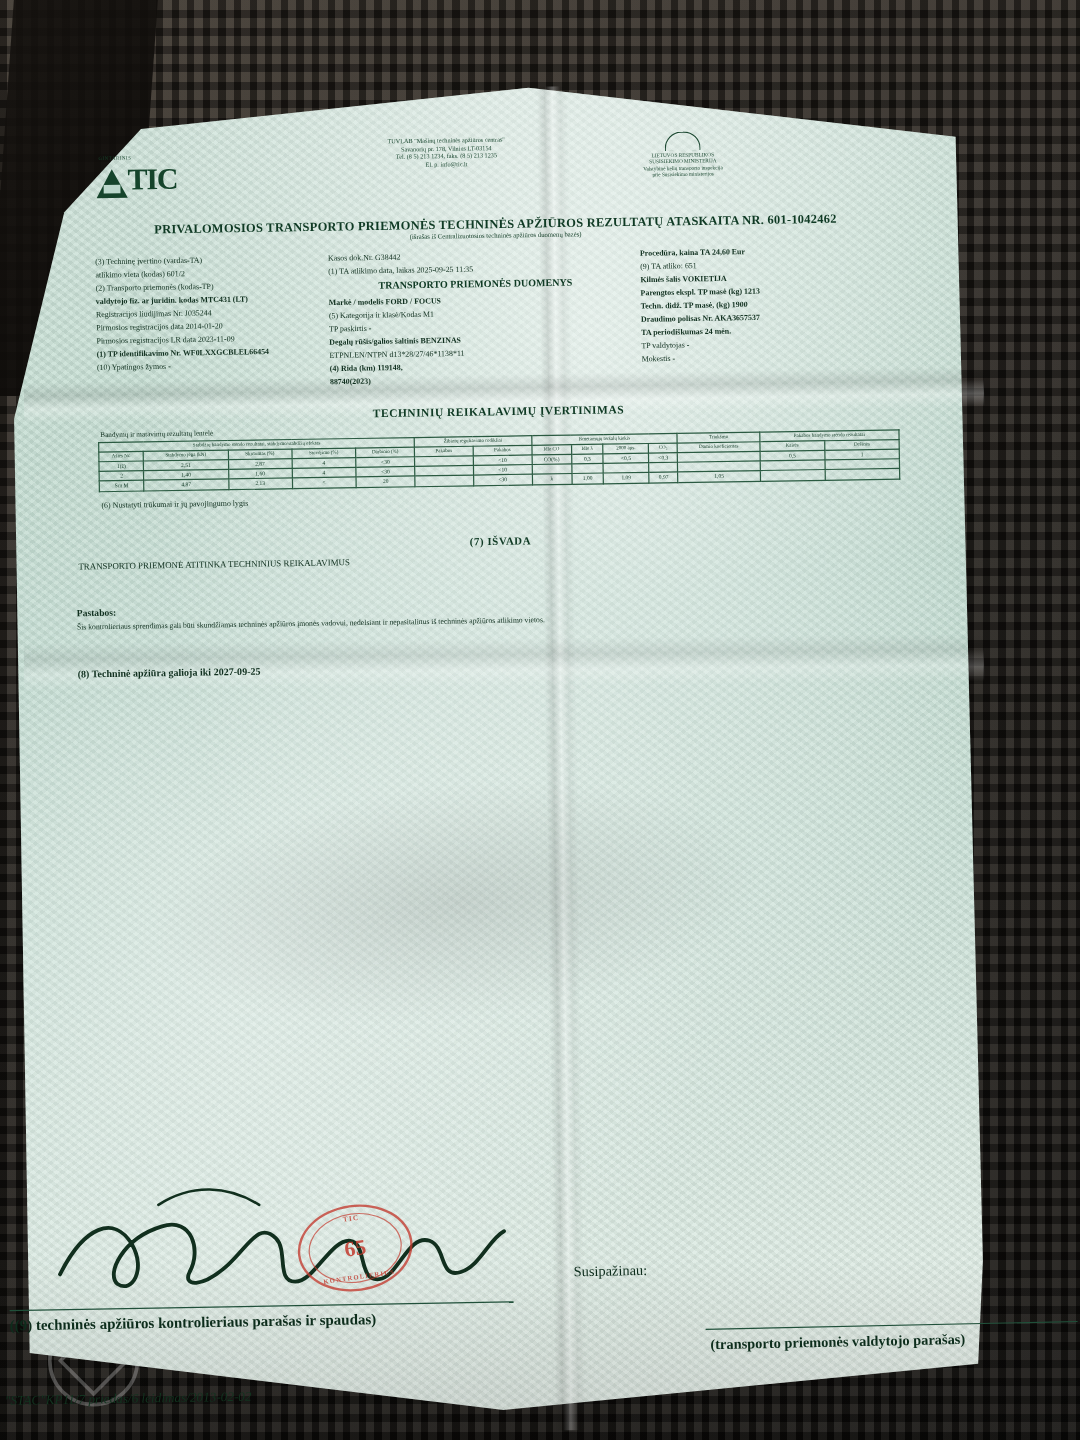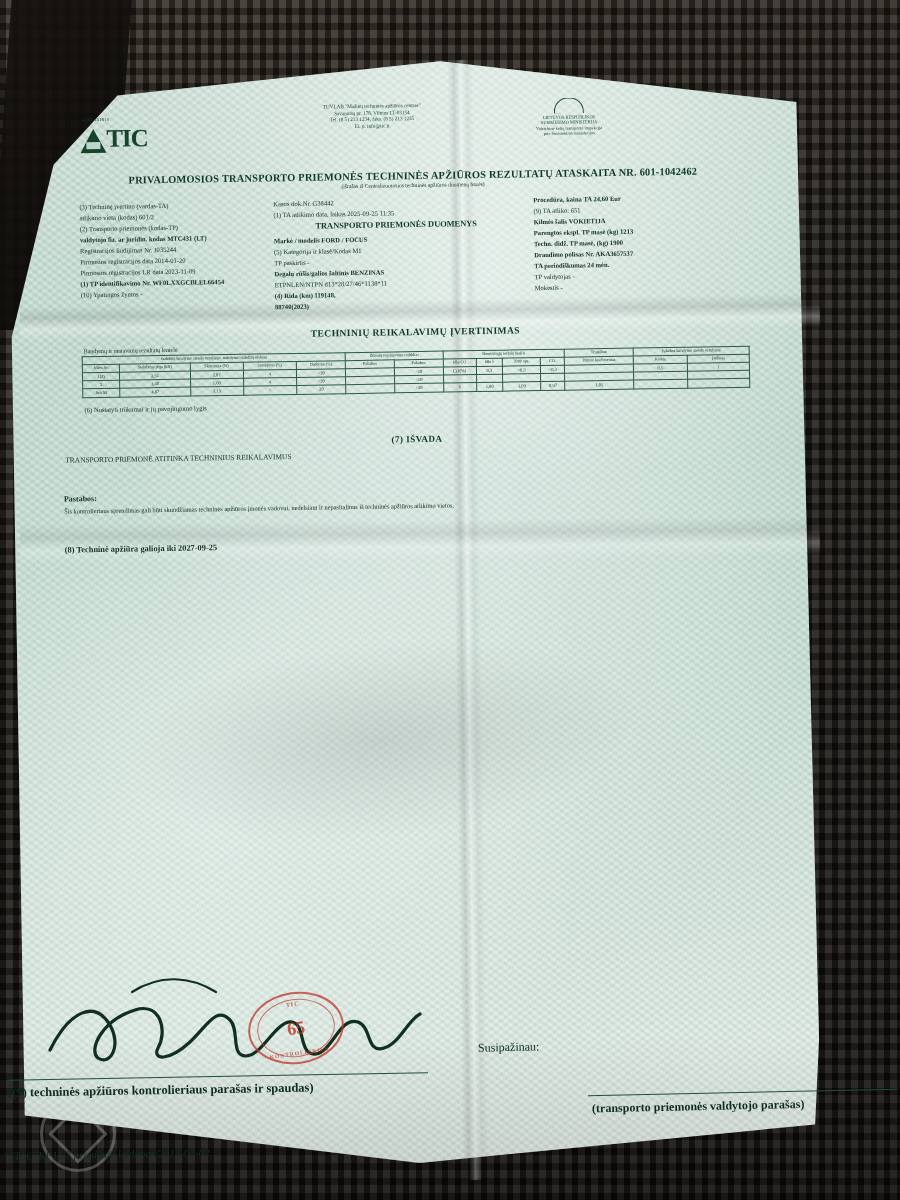--- a/index.html
+++ b/index.html
@@ -27,21 +27,21 @@
     border:3px solid rgba(235,235,235,.55);border-radius:50%;
     opacity:.55;
   }
   .bg-logo:before{
     content:"";position:absolute;left:50%;top:50%;width:36px;height:36px;
     transform:translate(-50%,-50%) rotate(45deg);
     border:3px solid rgba(235,235,235,.55);
   }
   
   .paper{
-    position:absolute;left:0;top:0;width:900px;height:852px;
+    position:absolute;left:0;top:12px;width:900px;height:852px;
   }
   .sheet{
     position:absolute;
     left:10px;top:58px;width:808px;height:1145px;
     background:
       radial-gradient(ellipse at 60% 18%, rgba(255,255,255,.55), rgba(255,255,255,0) 55%),
       radial-gradient(ellipse at 25% 62%, rgba(255,255,255,.40), rgba(255,255,255,0) 45%),
       repeating-linear-gradient(38deg, rgba(255,255,255,.10) 0 3px, rgba(0,0,0,.035) 3px 6px),
       repeating-linear-gradient(-38deg, rgba(255,255,255,.08) 0 3px, rgba(0,0,0,.03) 3px 6px),
       linear-gradient(172deg,#cfe3da 0%,#c6ded3 20%,#bcd8cc 40%,#c9e0d6 60%,#d8e8e0 80%,#e7efe9 100%);

